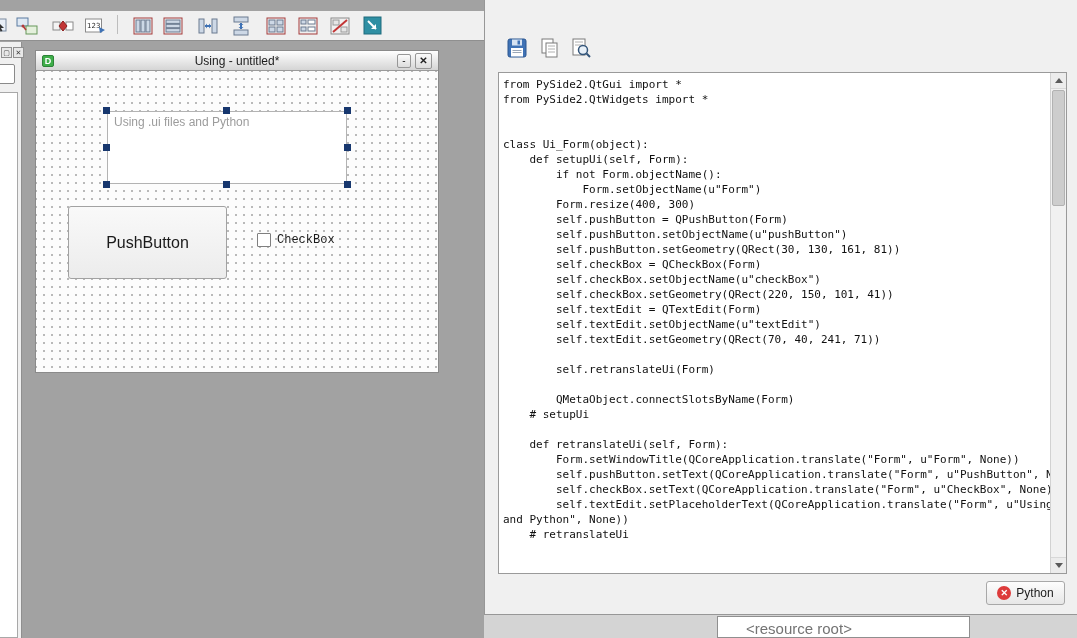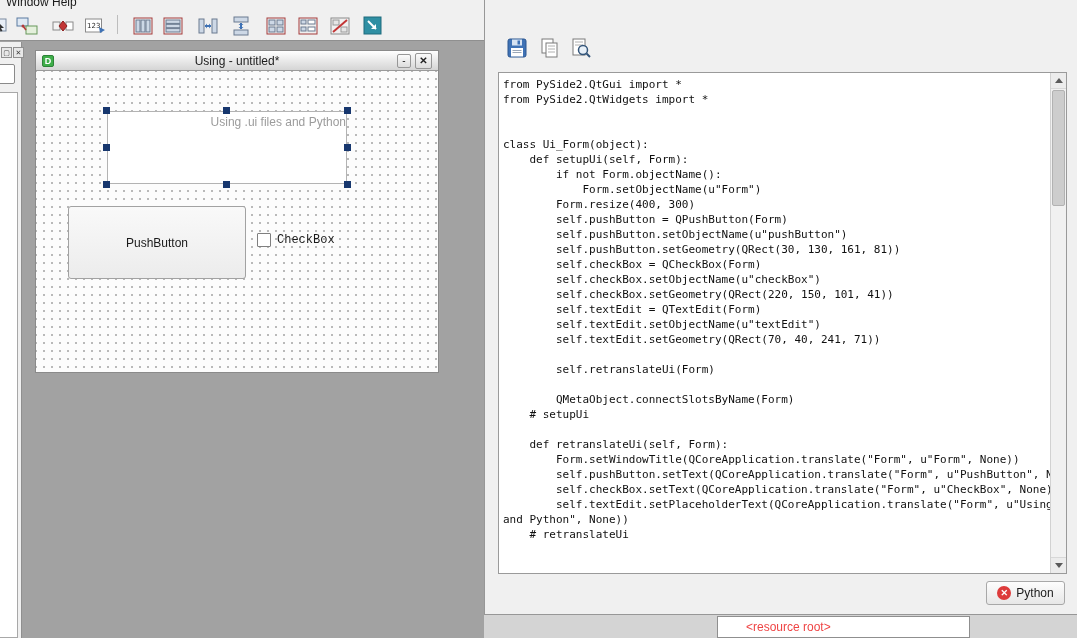--- a/index.html
+++ b/index.html
@@ -29,28 +29,28 @@
   .ftitle { position:relative; height:20px; background:linear-gradient(#ffffff,#d5d5d5); border-bottom:1px solid #9a9a9a; }
   .ficon { position:absolute; left:6px; top:4px; width:12px; height:12px; background:#3fae4a; border:1px solid #2e8338; border-radius:2px; color:#fff; font-size:9px; font-weight:bold; line-height:10px; text-align:center; }
   .ftext { position:absolute; left:0; right:0; top:3px; text-align:center; font-size:12px; color:#1c1c1c; }
   .fbtn { position:absolute; top:3px; height:14px; background:linear-gradient(#fbfbfb,#dcdcdc); border:1px solid #979797; border-radius:2px; font-size:10px; line-height:11px; text-align:center; color:#222; }
   .fbtn.min { right:27px; width:14px; }
   .fbtn.cls { right:6px; top:2px; width:17px; height:16px; font-weight:bold; line-height:14px; }
   .fbody { position:relative; height:301px; background-color:#fcfcfc;
            background-image:radial-gradient(#b9b9b9 0.8px, transparent 1px);
            background-size:8px 8px; background-position:4px 4px; }
 
-  .textedit { position:absolute; left:71px; top:40px; width:240px; height:73px; background:#ffffff; border:1px solid #b3b3b3; padding:3px 0; font-size:12px; color:#9c9c9c;text-align:right; }
+  .textedit { position:absolute; left:71px; top:40px; width:240px; height:73px; background:#ffffff; border:1px solid #b3b3b3; padding:3px 6px; font-size:12px; color:#9c9c9c; }
   .sel { position:absolute; left:71px; top:40px; width:240px; height:73px; pointer-events:none; }
   .handle { position:absolute; width:7px; height:7px; background:#17376e; }
   .h-tl{left:-4px;top:-4px;} .h-tm{left:50%;margin-left:-4px;top:-4px;} .h-tr{right:-4px;top:-4px;}
   .h-ml{left:-4px;top:50%;margin-top:-4px;} .h-mr{right:-4px;top:50%;margin-top:-4px;}
   .h-bl{left:-4px;bottom:-4px;} .h-bm{left:50%;margin-left:-4px;bottom:-4px;} .h-br{right:-4px;bottom:-4px;}
 
-  .pushbtn { position:absolute; left:32px; top:135px; width:178px; height:73px; background:linear-gradient(#f9f9f9,#ececec); border:1px solid #a2a2a2; border-radius:3px; display:flex; align-items:center; justify-content:center; font-size:12px; color:#1a1a1a; }
+  .pushbtn { position:absolute; left:32px; top:135px; width:159px; height:73px; background:linear-gradient(#f9f9f9,#ececec); border:1px solid #a2a2a2; border-radius:3px; display:flex; align-items:center; justify-content:center; font-size:16px; color:#1a1a1a; }
   .chkrow { position:absolute; left:221px; top:162px; display:flex; align-items:center; gap:6px; }
   .chkbox { width:14px; height:14px; background:#ffffff; border:1px solid #7f7f7f; border-radius:1px; }
   .chklabel { font-size:12px; color:#1a1a1a;font-family:Liberation Mono, monospace; }
 
   
   .dialog { position:absolute; left:484px; top:0; width:593px; height:615px; background:#f0f0f0; border-left:1px solid #979797; border-bottom:1px solid #979797; }
   .dbtn { position:absolute; top:35px; width:26px; height:26px; border:1px solid transparent; border-radius:2px; display:flex; align-items:center; justify-content:center; }
   .dbtn.save{left:19px;} .dbtn.copy{left:52px;} .dbtn.find{left:83px;}
   .codeframe { position:absolute; left:13px; top:72px; width:569px; height:502px; background:#ffffff; border:1px solid #9a9a9a; }
   .codepre { position:absolute; left:0; top:0; right:16px; bottom:0; overflow:hidden; padding:4px 2px 0 4px; font-family:"DejaVu Sans Mono", monospace; font-size:11px; line-height:15px; color:#101010; white-space:pre; }
@@ -59,33 +59,29 @@
   .sarrow.up{top:0; border-bottom:1px solid #d8d8d8;} .sarrow.down{bottom:0; border-top:1px solid #d8d8d8;}
   .tri-up { width:0; height:0; border-left:4px solid transparent; border-right:4px solid transparent; border-bottom:5px solid #5a5a5a; }
   .tri-down { width:0; height:0; border-left:4px solid transparent; border-right:4px solid transparent; border-top:5px solid #5a5a5a; }
   .sthumb { position:absolute; left:1px; width:13px; top:17px; height:116px; background:#cdcdcd; border:1px solid #b2b2b2; border-radius:2px; }
   .closebtn { position:absolute; left:501px; top:581px; width:79px; height:24px; background:linear-gradient(#fdfdfd,#e7e7e7); border:1px solid #a8a8a8; border-radius:3px; display:flex; align-items:center; justify-content:center; gap:5px; font-size:12px; color:#1a1a1a; }
   .closeicon { width:14px; height:14px; border-radius:50%; background:#dd3b3b; color:#ffffff; font-size:9px; font-weight:bold; line-height:14px; text-align:center; }
 
   
   .bottomstrip { position:absolute; left:484px; top:615px; width:593px; height:23px; background:#d4d4d4; }
   .resourcepanel { position:absolute; left:717px; top:616px; width:253px; height:22px; background:#ffffff; border:1px solid #8f8f8f; overflow:hidden; }
-  .resourceitem { position:absolute; left:28px; top:3px; font-size:12px; color:#ef4444; }
+  .resourceitem { position:absolute; left:28px; top:3px; font-size:15px; color:#737373; }
 
   svg { display:block; }
 </style>
 </head>
 <body>
 
 <div class="root">
 
-  <div class="menubar">
-    <span class="menu-item m0">Window</span>
-    <span class="menu-item m1">Help</span>
-  </div>
 
   <div class="toolbar">
     <div class="tbtn" style="left:-13px;">
       <span>
         <svg width="22" height="22" viewBox="0 0 22 22">
             <rect x="3" y="4" width="14" height="12" fill="#e8eef6" stroke="#7a8aa0"></rect>
             <path d="M9 7 L15 13 L12 13 L13.5 16 L11.5 16.5 L10.5 13.5 L8.5 15 Z" fill="#333"></path>
           </svg>
       </span>
     </div>

